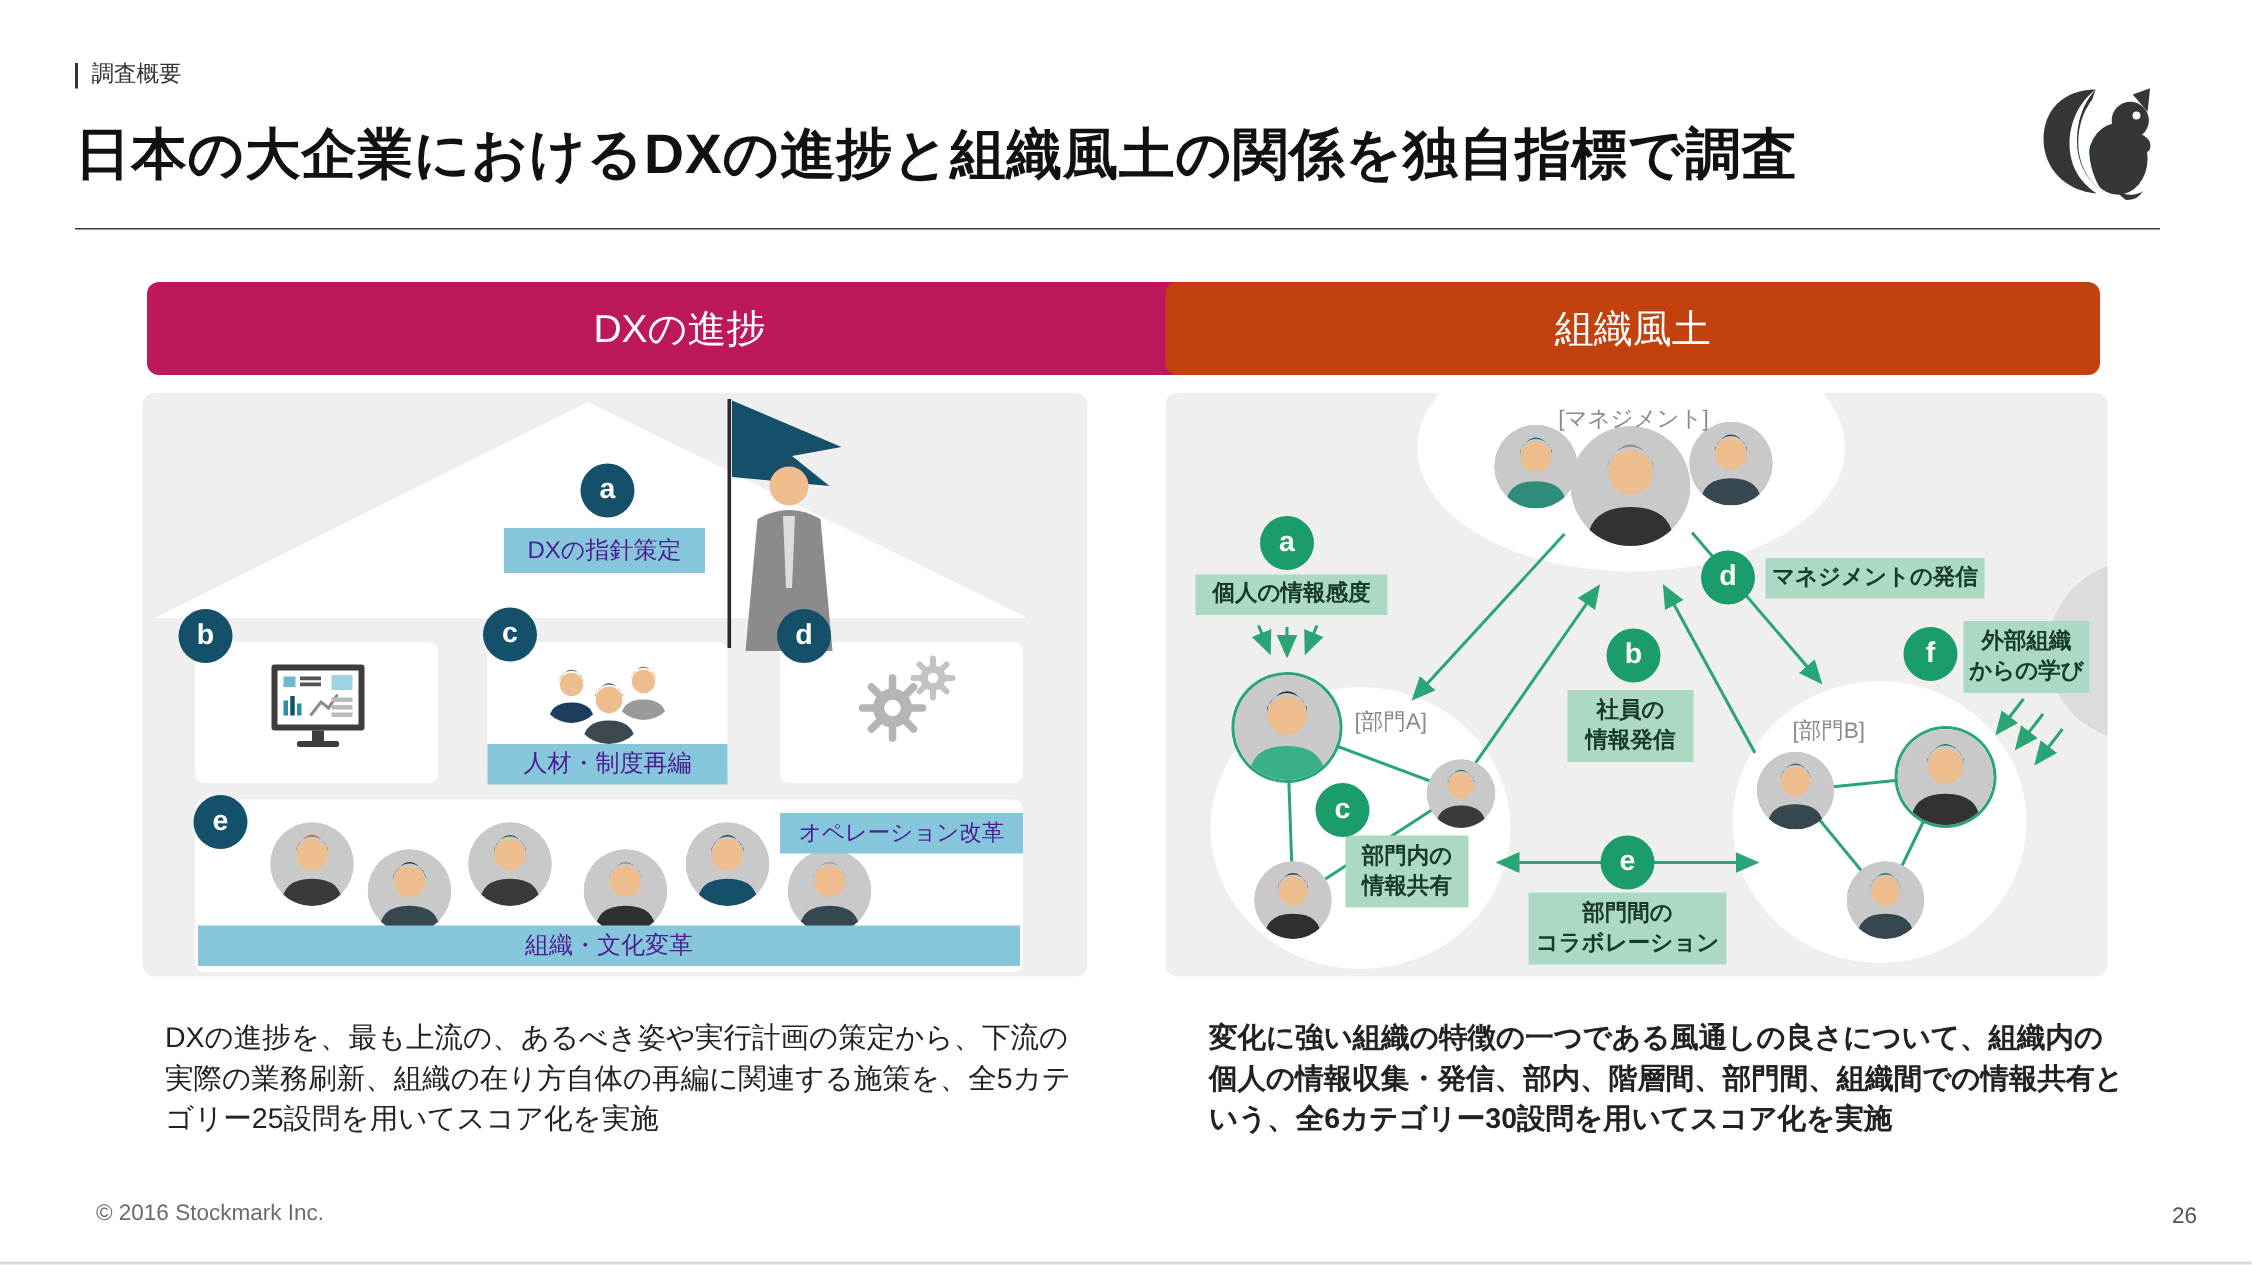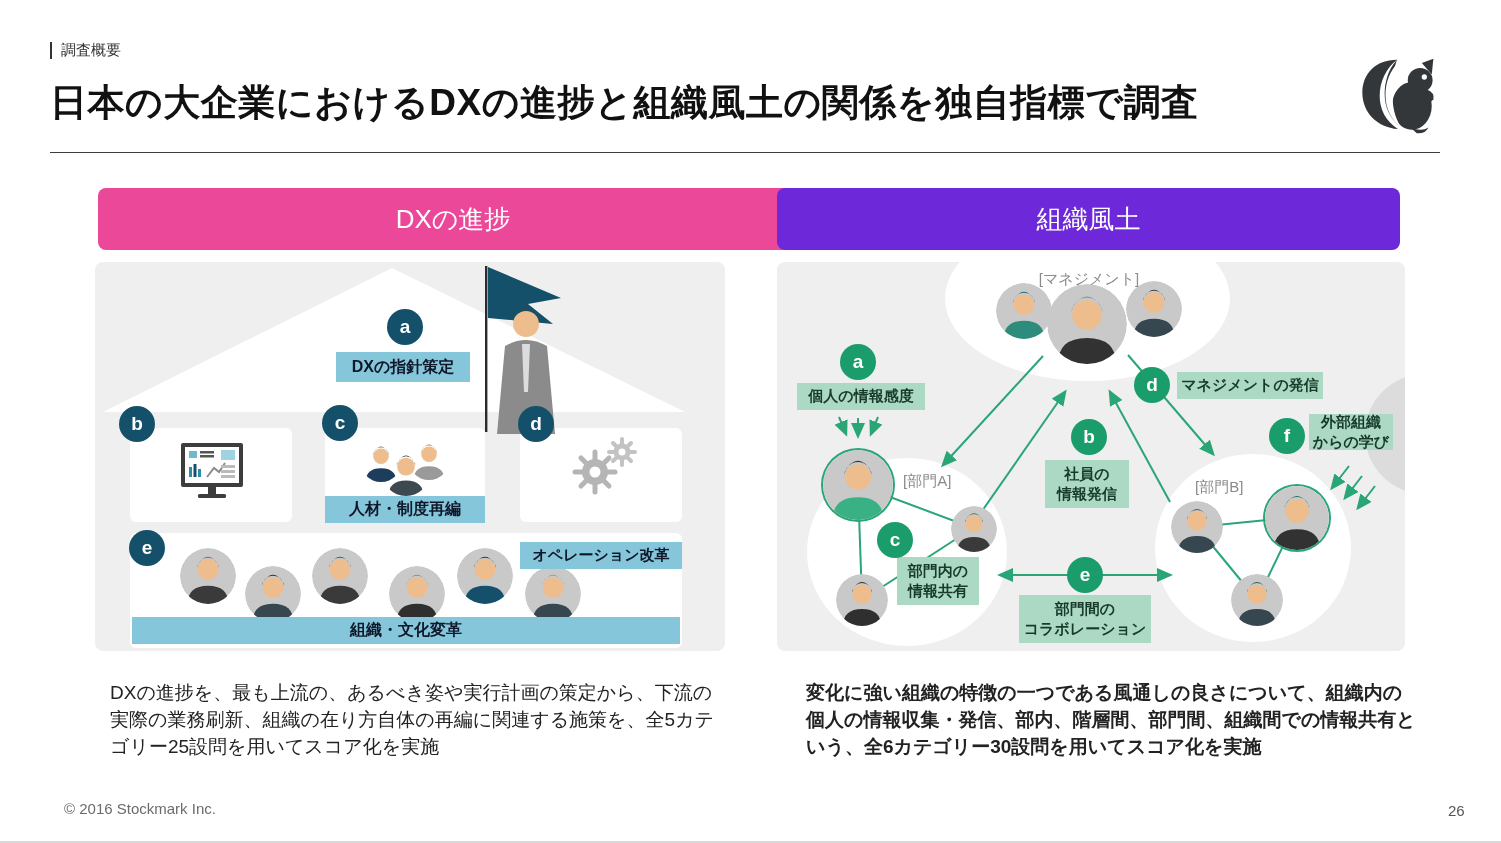--- a/index.html
+++ b/index.html
@@ -15,34 +15,34 @@
   .eyebrow { left:50px; top:42px; font-size:15px; font-weight:500; color:#333;
              border-left:2px solid #333; padding-left:9px; line-height:1.1; }
   .title   { left:50px; top:78px; font-size:37px; font-weight:600; color:#111;
              letter-spacing:0.5px; white-space:nowrap; }
   .title-rule { left:50px; top:152px; width:1390px; height:0; border-top:1px solid #3c3c3c; }
   .logo { left:1360px; top:58px; width:84px; height:76px; }
 
   
   .panel-header { height:62px; border-radius:8px; display:flex; align-items:center;
                   justify-content:center; color:#fff; font-size:26px; font-weight:500; }
-  .ph-left  { left:98px;  top:188px; width:710px; background:#ec4899; }
-  .ph-right { left:777px; top:188px; width:623px; background:#6d28d9; }
+  .ph-left  { left:98px;  top:188px; width:710px; background:#be185d; }
+  .ph-right { left:777px; top:188px; width:623px; background:#c2410c; }
 
   
   .gray-panel { top:262px; height:389px; background:#efeff0; border-radius:8px; overflow:hidden; }
   .gp-left  { left:95px;  width:630px; }
   .gp-right { left:777px; width:628px; }
 
   .badge { width:36px; height:36px; border-radius:50%; display:flex; align-items:center;
            justify-content:center; color:#fff; font-size:19px; font-weight:700; z-index:6; }
   .badge-navy  { background:#15506b; }
   .badge-green { background:#1a9c6b; }
 
-  .label-blue { background:#85c6da; color:#0f172a; font-weight:700; font-size:16px;
+  .label-blue { background:#85c6da; color:#4c1d95; font-weight:400; font-size:16px;
                 display:flex; align-items:center; justify-content:center; z-index:5;
                 text-align:center; }
   .label-green { background:#abd9c4; color:#173a2b; font-weight:700; font-size:15px;
                  display:flex; align-items:center; justify-content:center; z-index:5;
                  text-align:center; white-space:pre-line; line-height:1.35; }
 
   .room { background:#fff; border-radius:6px; z-index:2; }
   .group-label { color:#8a8a8a; font-size:15px; font-weight:500; z-index:6; white-space:nowrap; }
   .blob { background:#fff; border-radius:50%; z-index:1; }
   .blob-gray { background:#dcdcdc; }
@@ -299,21 +299,21 @@
   <div class="abs badge badge-green" style="left:357px; top:105px;">
     <span>d</span>
   </div>
   <div class="abs label-green" style="left:400px; top:110px; width:146px; height:27px;">
     <span>マネジメントの発信</span>
   </div>
 
   <div class="abs badge badge-green" style="left:492px; top:156px;">
     <span>f</span>
   </div>
-  <div class="abs label-green" style="left:532px; top:152px; width:84px; height:36px;">
+  <div class="abs label-green" style="left:532px; top:152px; width:84px; height:48px;">
     <span>外部組織
 からの学び</span>
   </div>
 
   <div class="abs group-label" style="left:418px; top:216px;">
     <span>[部門B]</span>
   </div>
   <svg class="avatar abs" style="left:394px; top:239px; --hair:#5b5b5b; --suit:#37474f;" width="52" height="52" viewBox="0 0 40 40">
       <use href="#p-sym"></use>
     </svg>

